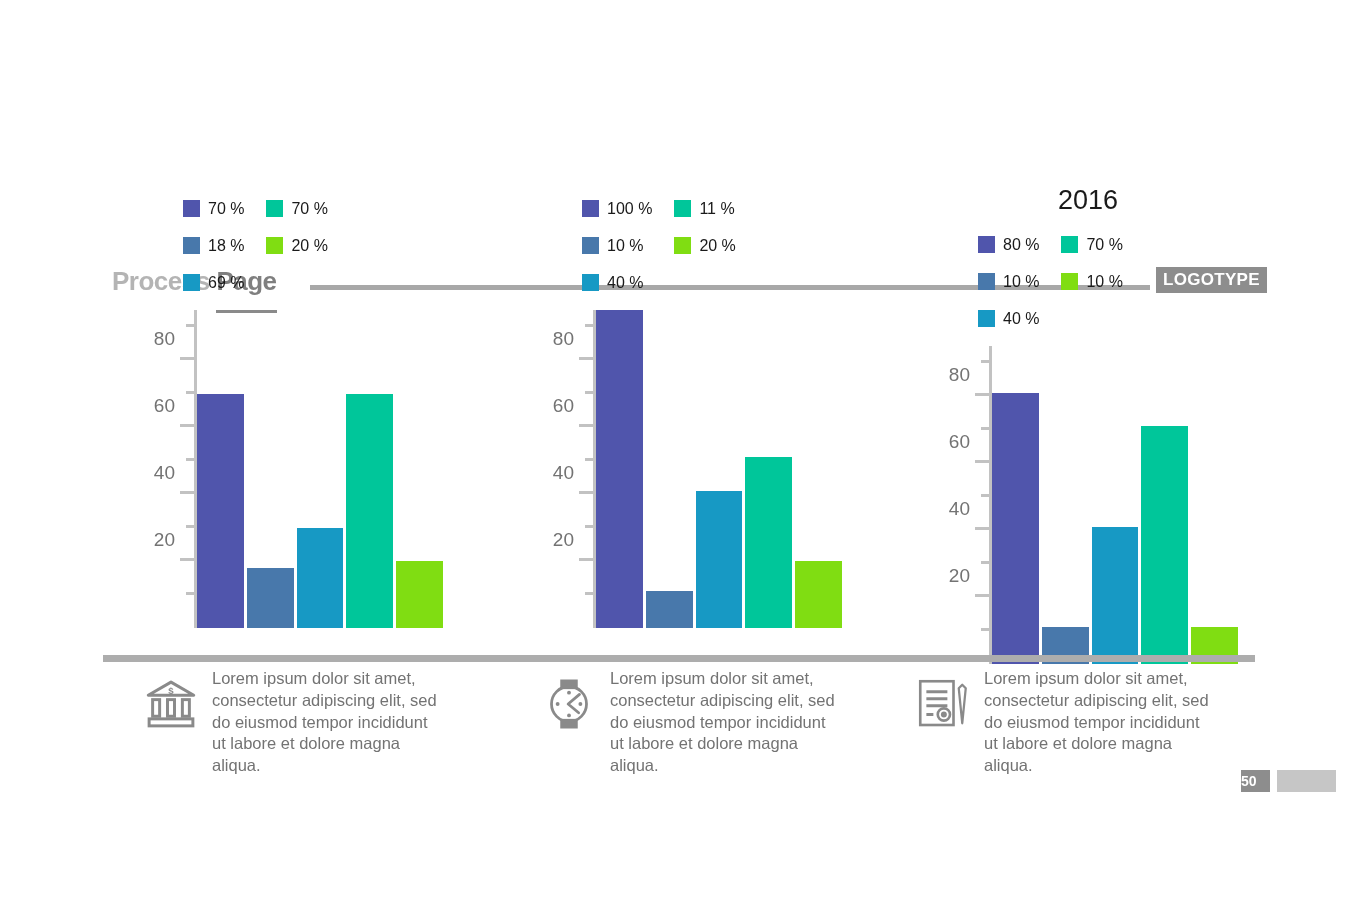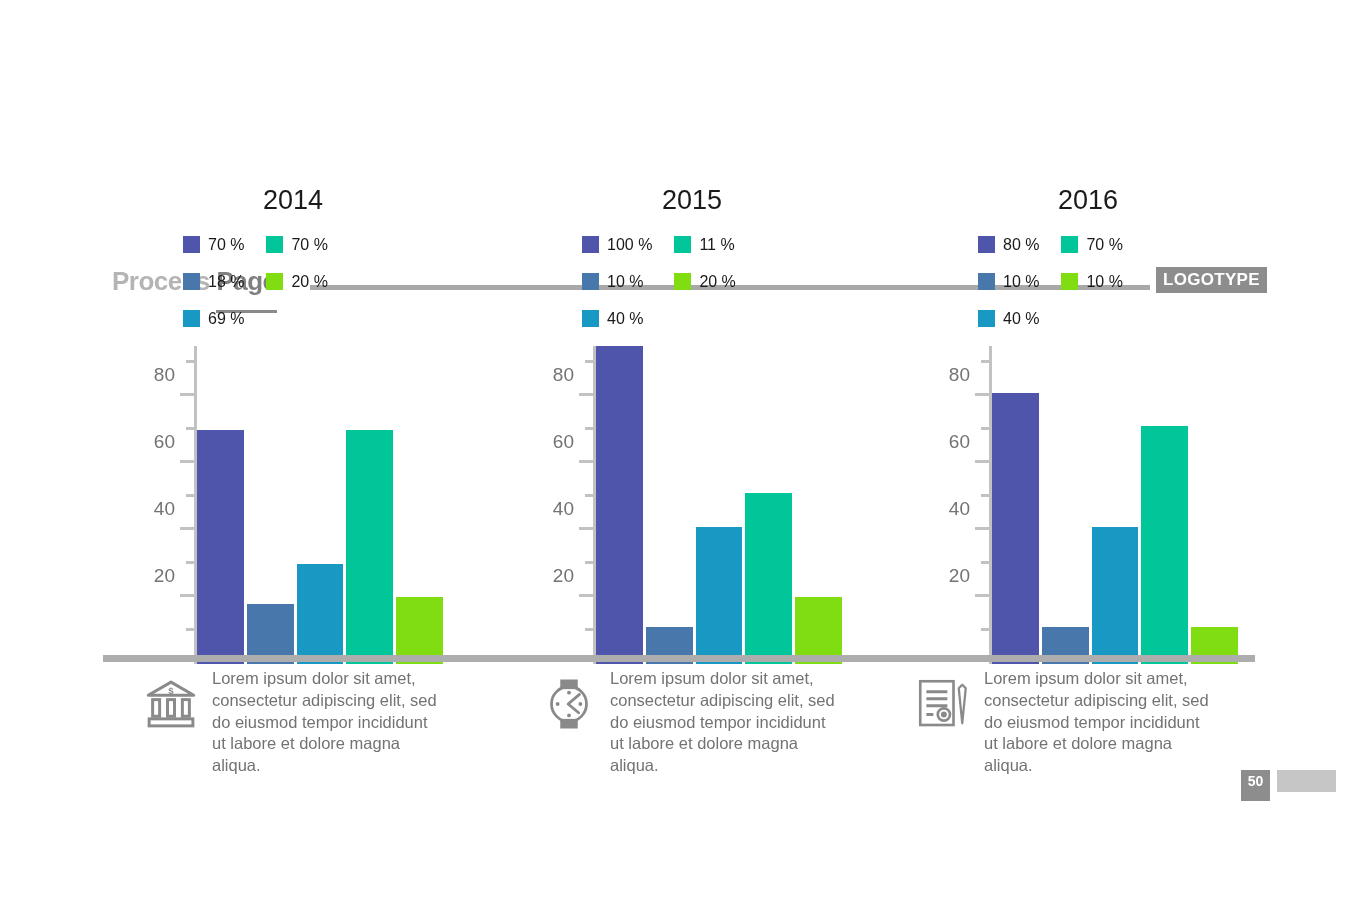--- a/index.html
+++ b/index.html
@@ -51,40 +51,39 @@
 
   
   .foot { position: absolute; top: 668px; width: 400px; display: flex; gap: 10px; }
   .foot-0 { left: 140px; }
   .foot-1 { left: 538px; }
   .foot-2 { left: 912px; }
   .foot-icon { flex: 0 0 62px; width: 62px; height: 70px; display: flex; align-items: flex-start; justify-content: center; padding-top: 8px; }
   .foot-text { font-size: 16.5px; line-height: 1.32; color: #737373; width: 230px; }
 
   
-  .pagenum { position: absolute; left: 1241px; top: 770px; width: 29px; height: 31px;
+  .pagenum { position: absolute; left: 1241px; top: 770px; width: 29px; height: 22px;
              background: #8d8d8d; color: #fff; font-size: 14px; font-weight: bold;
-             text-align: center; line-height: 22px; }
+             line-height: 22px; }
   .page-bar { position: absolute; left: 1277px; top: 770px; width: 59px; height: 22px; background: #c6c6c6; }
 </style>
 </head>
 <body>
 
 <div class="slide">
 
   <div class="header">
     <div class="title">
       <span class="t-light">Process</span><span> </span><span class="t-dark">Page</span>
     </div>
     <div class="header-rule"></div>
     <div class="logotype">LOGOTYPE</div>
   </div>
 
   <div class="col col-0">
-    <div class="year">2014</div>
     <div class="legend">
       <div class="legend-col">
         <div class="legend-item">
           <span class="swatch" style="background: rgb(80, 85, 172);"></span>
           <span class="legend-label">70 %</span>
         </div>
         <div class="legend-item">
           <span class="swatch" style="background: rgb(72, 120, 171);"></span>
           <span class="legend-label">18 %</span>
         </div>
@@ -125,21 +124,20 @@
           <div class="bar" style="height: 234.316px; background: rgb(80, 85, 172);"></div>
           <div class="bar" style="height: 60.2526px; background: rgb(72, 120, 171);"></div>
           <div class="bar" style="height: 100.421px; background: rgb(23, 153, 196);"></div>
           <div class="bar" style="height: 234.316px; background: rgb(0, 198, 154);"></div>
           <div class="bar" style="height: 66.9474px; background: rgb(128, 221, 18);"></div>
         </div>
     </div>
   </div>
 
   <div class="col col-1">
-    <div class="year">2015</div>
     <div class="legend">
       <div class="legend-col">
         <div class="legend-item">
           <span class="swatch" style="background: rgb(80, 85, 172);"></span>
           <span class="legend-label">100 %</span>
         </div>
         <div class="legend-item">
           <span class="swatch" style="background: rgb(72, 120, 171);"></span>
           <span class="legend-label">10 %</span>
         </div>

